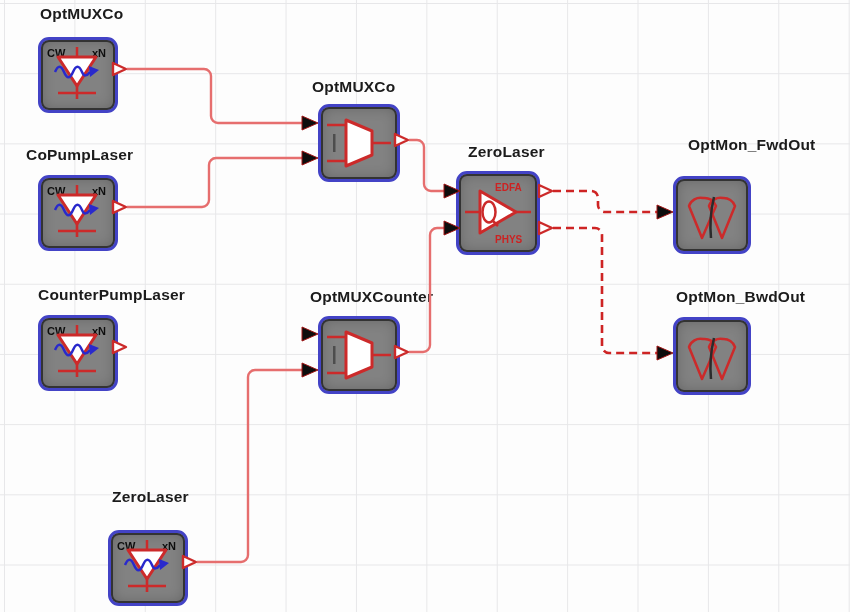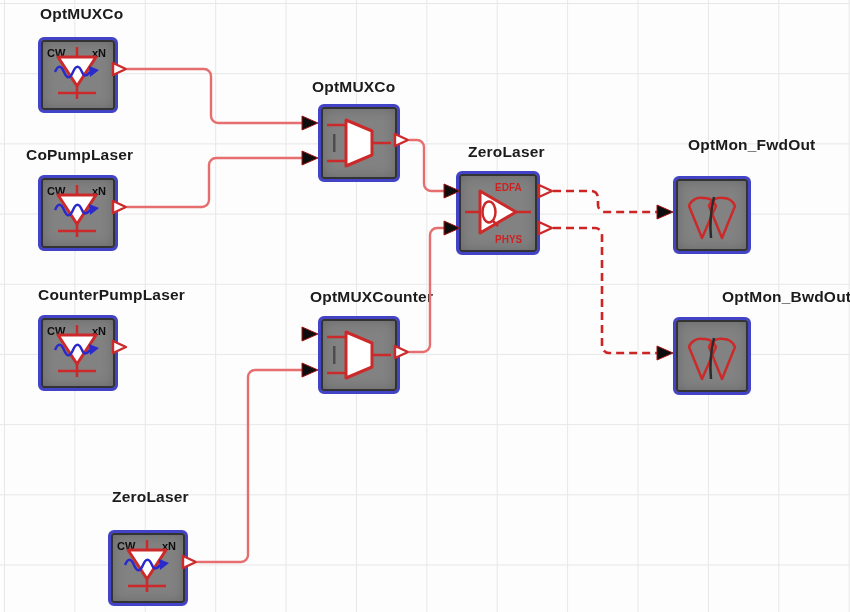--- a/index.html
+++ b/index.html
@@ -12,21 +12,21 @@
     background-size:70.4px 70.2px;
     background-position:4px 3px;
     font-family:"Liberation Sans",sans-serif;
   }
   .node{position:absolute;}
   .node-label{
     position:absolute;white-space:nowrap;
     font-size:15.5px;font-weight:700;color:#1b1b1b;letter-spacing:.2px;
   }
   .block{
-    position:absolute;background:#828282;border-radius:6px;
+    position:absolute;background:#828282;border-radius:11px;
     border:3px solid #4343c6;
     box-shadow:inset 0 0 0 2px #333,inset 0 0 14px rgba(0,0,0,.25);
     display:flex;align-items:center;justify-content:center;
   }
   .block svg{display:block;}
   .overlay{position:absolute;left:0;top:0;pointer-events:none;}
   text.icn{font-family:"Liberation Sans",sans-serif;font-weight:700;}
 </style>
 </head>
 <body>
@@ -134,21 +134,21 @@
     <div class="block" style="left:673px;top:176px;width:72px;height:72px">
       <svg width="62" height="62" viewBox="0 0 62 62">
         <path d="M21,54 L8,22 A12,12 0 0 1 22,14 A12,12 0 0 1 35,22 L21,54 Z" fill="none" stroke="#cc2a2a" stroke-width="2.5" stroke-linejoin="round"></path>
         <path d="M41,54 L28,22 A12,12 0 0 1 42,14 A12,12 0 0 1 54,22 L41,54 Z" fill="none" stroke="#cc2a2a" stroke-width="2.5" stroke-linejoin="round"></path>
         <path d="M30,54 Q28,34 33,13" fill="none" stroke="#2b2b2b" stroke-width="2.5"></path>
       </svg>
     </div>
   </div>
 
   <div class="node">
-    <div class="node-label" style="left:722px;top:288px">OptMon_BwdOut</div>
+    <div class="node-label" style="left:676px;top:288px">OptMon_BwdOut</div>
     <div class="block" style="left:673px;top:317px;width:72px;height:72px">
       <svg width="62" height="62" viewBox="0 0 62 62">
         <path d="M21,54 L8,22 A12,12 0 0 1 22,14 A12,12 0 0 1 35,22 L21,54 Z" fill="none" stroke="#cc2a2a" stroke-width="2.5" stroke-linejoin="round"></path>
         <path d="M41,54 L28,22 A12,12 0 0 1 42,14 A12,12 0 0 1 54,22 L41,54 Z" fill="none" stroke="#cc2a2a" stroke-width="2.5" stroke-linejoin="round"></path>
         <path d="M30,54 Q28,34 33,13" fill="none" stroke="#2b2b2b" stroke-width="2.5"></path>
       </svg>
     </div>
   </div>
 
   <svg class="overlay" width="850" height="612" viewBox="0 0 850 612">

